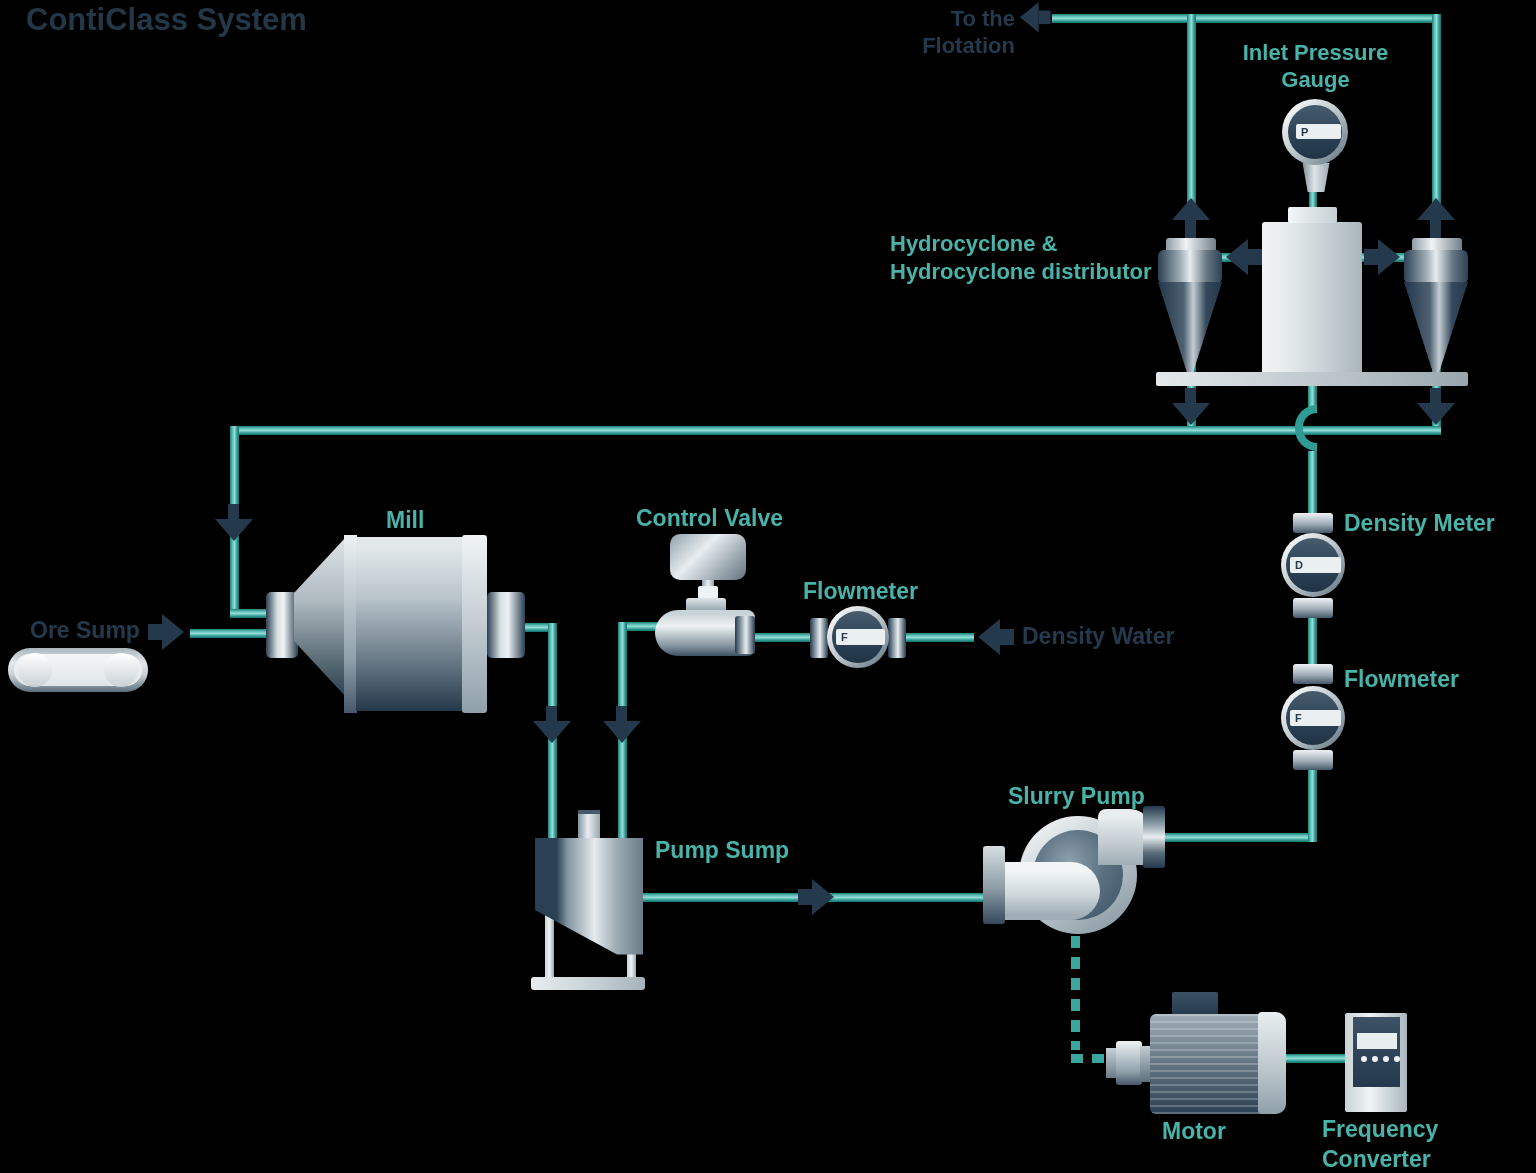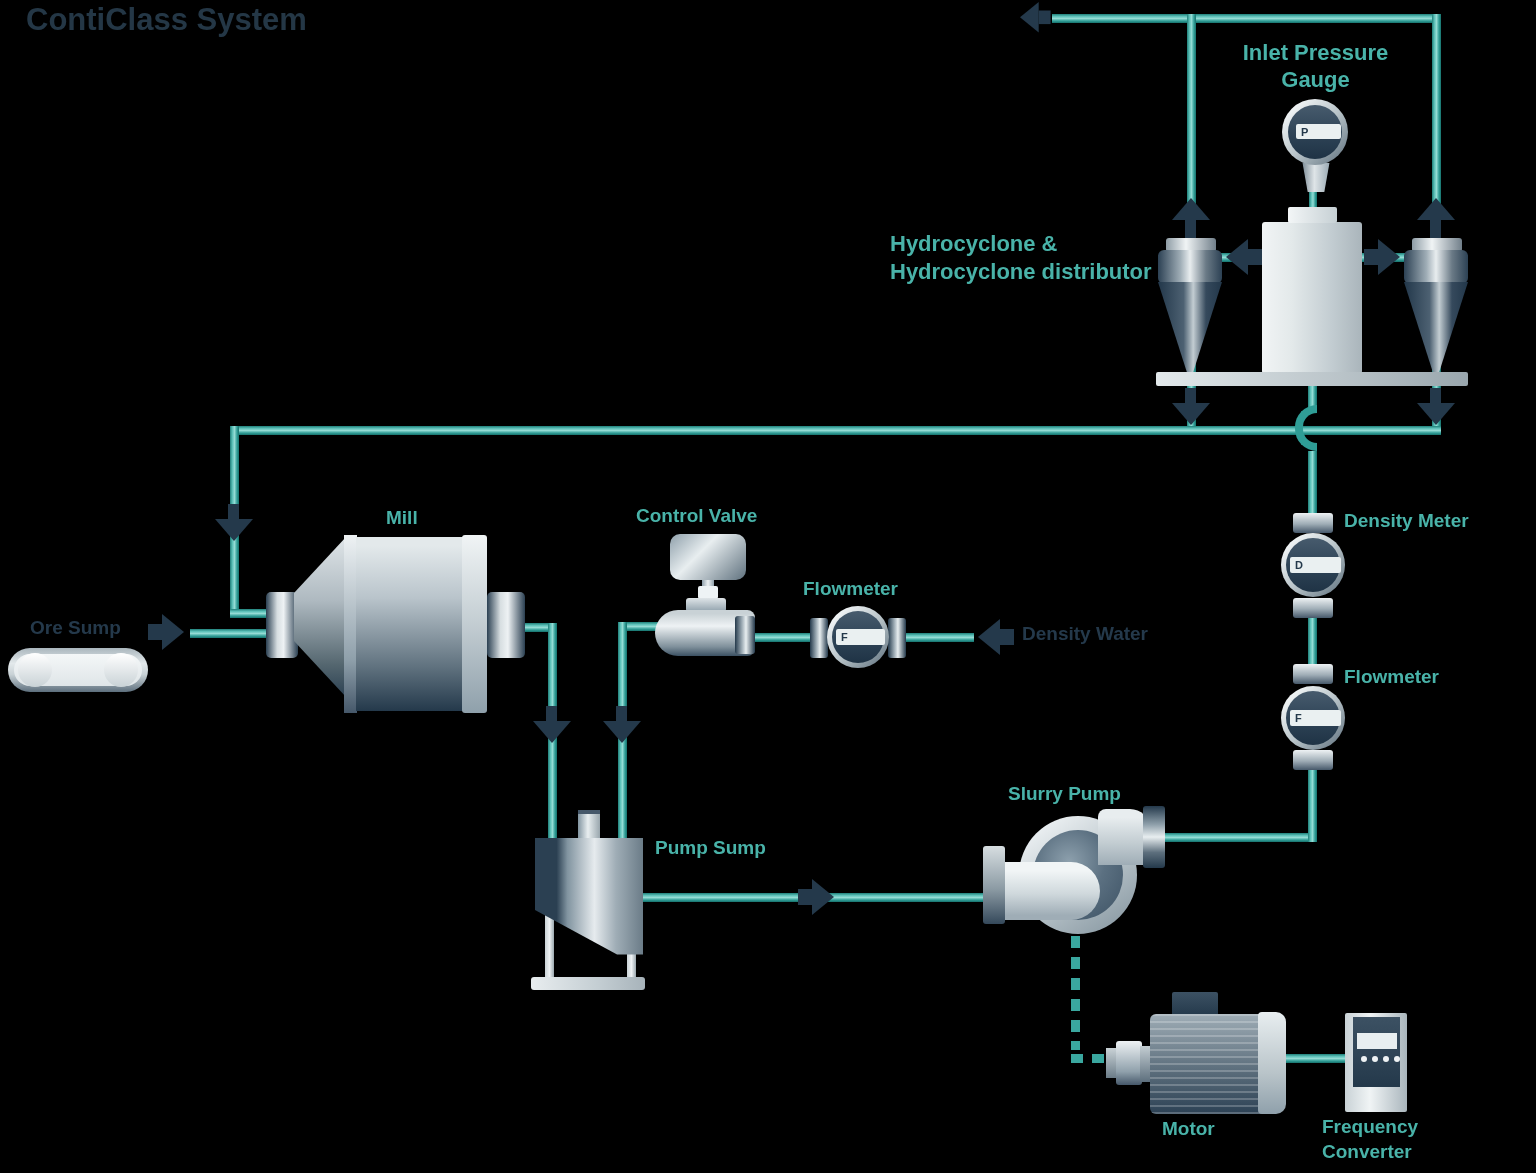--- a/index.html
+++ b/index.html
@@ -30,21 +30,21 @@
   .arrU{width:38px;height:42px;}
   .arrU::before{content:"";position:absolute;left:13px;bottom:0;width:11px;height:21px;background:var(--navy);}
   .arrU::after{content:"";position:absolute;left:0;top:0;border-left:19px solid transparent;border-right:19px solid transparent;border-bottom:22px solid var(--navy);}
   .arrL{width:36px;height:36px;}
   .arrL::before{content:"";position:absolute;right:0;top:10px;width:14px;height:16px;background:var(--navy);}
   .arrL::after{content:"";position:absolute;left:0;top:0;border-top:18px solid transparent;border-bottom:18px solid transparent;border-right:22px solid var(--navy);}
   .arrR{width:36px;height:36px;}
   .arrR::before{content:"";position:absolute;left:0;top:10px;width:14px;height:16px;background:var(--navy);}
   .arrR::after{content:"";position:absolute;right:0;top:0;border-top:18px solid transparent;border-bottom:18px solid transparent;border-left:22px solid var(--navy);}
   
-  .lbl{position:absolute;font-size:19px;line-height:1.22;}
+  .lbl{position:absolute;font-size:23px;line-height:1.22;}
   .lt{color:var(--teal);}
   .ln{color:var(--navy);}
   .pre{white-space:pre-line;}
   .title{position:absolute;font-size:31px;color:#243746;}
   
   .ring{position:absolute;border-radius:50%;
     background:linear-gradient(135deg,#f4f7f8 12%,#b9c4c9 52%,#6b7c88 92%);}
   .face{position:absolute;border-radius:50%;
     background:linear-gradient(180deg,#475b6d 0%,#2c4154 60%,#1f3345 100%);}
   .tag{position:absolute;background:#eaf0f1;border-radius:2px;color:var(--navy);
@@ -180,20 +180,21 @@
 
   <div class="abs" style="left:1345px;top:1013px;width:62px;height:99px;border-radius:2px;background:linear-gradient(90deg,#c9d2d6 0%,#f0f4f5 40%,#aab6bd 100%);"></div>
   <div class="abs" style="left:1353px;top:1017px;width:47px;height:70px;background:linear-gradient(180deg,#3c5163,#24394b);"></div>
   <div class="abs" style="left:1357px;top:1033px;width:40px;height:16px;background:#e8eef0;"></div>
   <div class="abs" style="left:1361px;top:1056px;width:6px;height:6px;border-radius:50%;background:#eef2f4;"></div>
   <div class="abs" style="left:1372px;top:1056px;width:6px;height:6px;border-radius:50%;background:#eef2f4;"></div>
   <div class="abs" style="left:1383px;top:1056px;width:6px;height:6px;border-radius:50%;background:#eef2f4;"></div>
   <div class="abs" style="left:1394px;top:1056px;width:6px;height:6px;border-radius:50%;background:#eef2f4;"></div>
 
   <div class="title" style="left:26px;top:2px;">ContiClass System</div>
+  <div class="lbl ln" style="left:852px;top:6px;width:163px;text-align:right;font-size:22px;">To the Flotation</div>
   <div class="lbl lt pre" style="left:890px;top:230px;font-size:22px;line-height:1.28;">Hydrocyclone &amp;
 Hydrocyclone distributor</div>
   <div class="lbl lt pre" style="left:1233px;top:40px;width:165px;text-align:center;font-size:22px;">Inlet Pressure
 Gauge</div>
   <div class="lbl lt" style="left:1344px;top:509px;">Density Meter</div>
   <div class="lbl lt" style="left:1344px;top:665px;">Flowmeter</div>
   <div class="lbl lt" style="left:386px;top:506px;">Mill</div>
   <div class="lbl lt" style="left:636px;top:504px;">Control Valve</div>
   <div class="lbl lt" style="left:803px;top:577px;">Flowmeter</div>
   <div class="lbl ln" style="left:1022px;top:622px;">Density Water</div>

